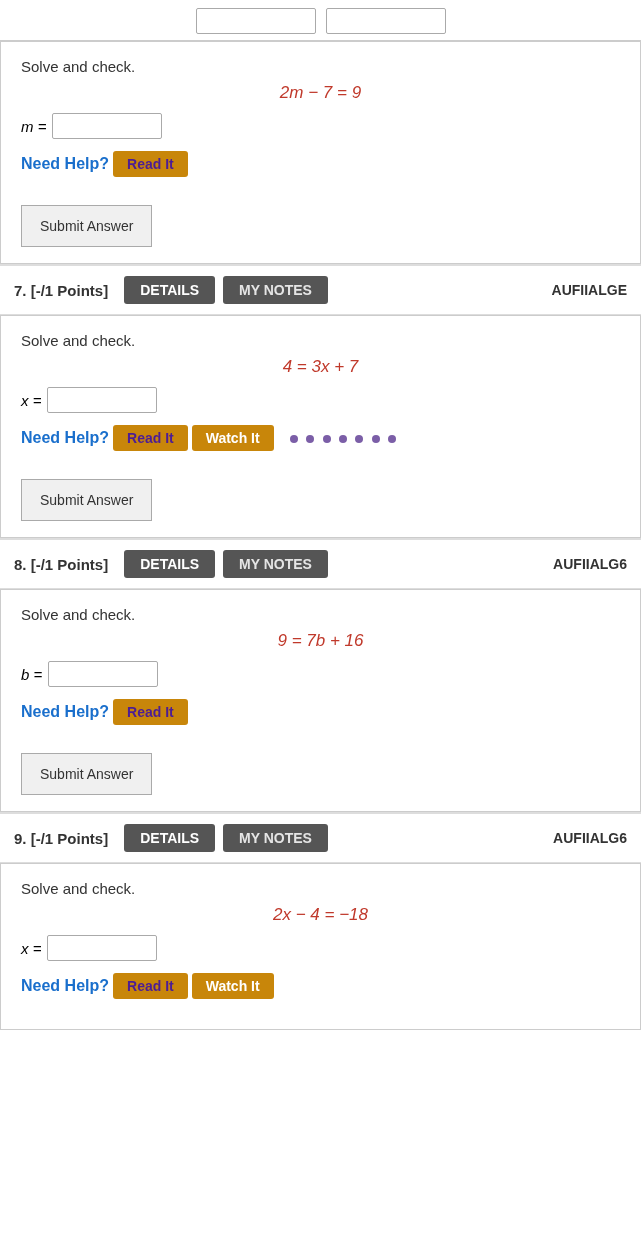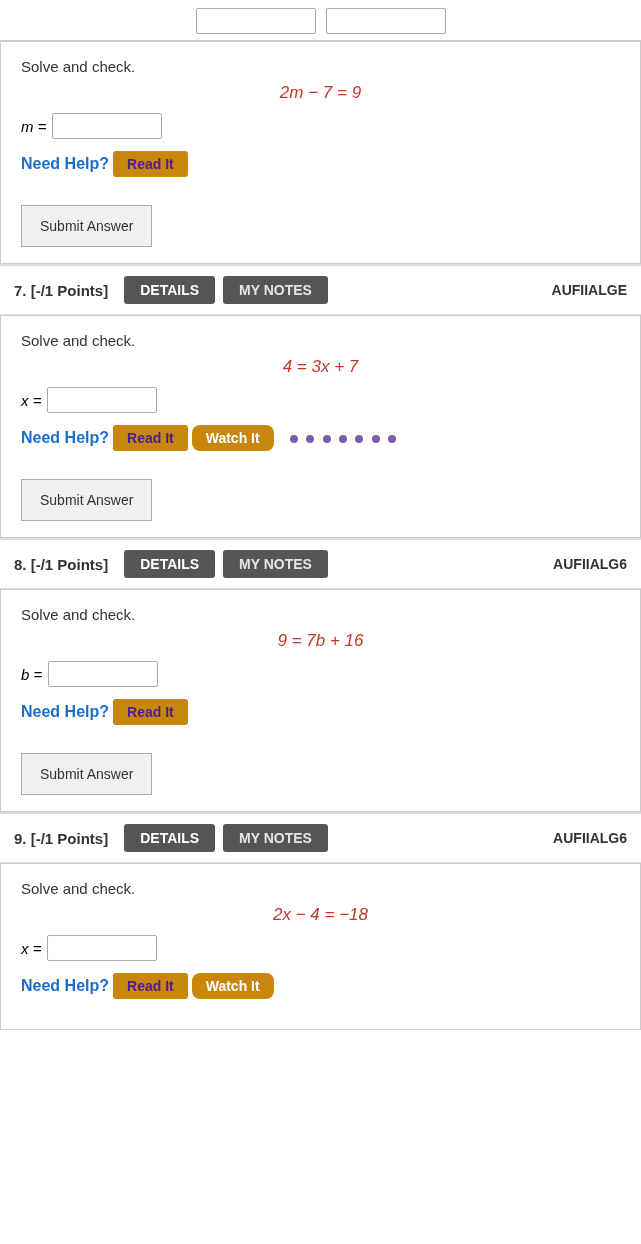--- a/index.html
+++ b/index.html
@@ -75,21 +75,21 @@
       padding: 5px 14px;
       font-size: 14px;
       font-weight: bold;
       cursor: pointer;
     }
 
     .btn-watch {
       background: #c8860a;
       color: #fff;
       border: none;
-      border-radius: 8px;
+      border-radius: 3px;
       padding: 5px 14px;
       font-size: 14px;
       font-weight: bold;
       cursor: pointer;
     }
 
     .submit-btn {
       background: #f0f0f0;
       border: 1px solid #aaa;
       border-radius: 0;

